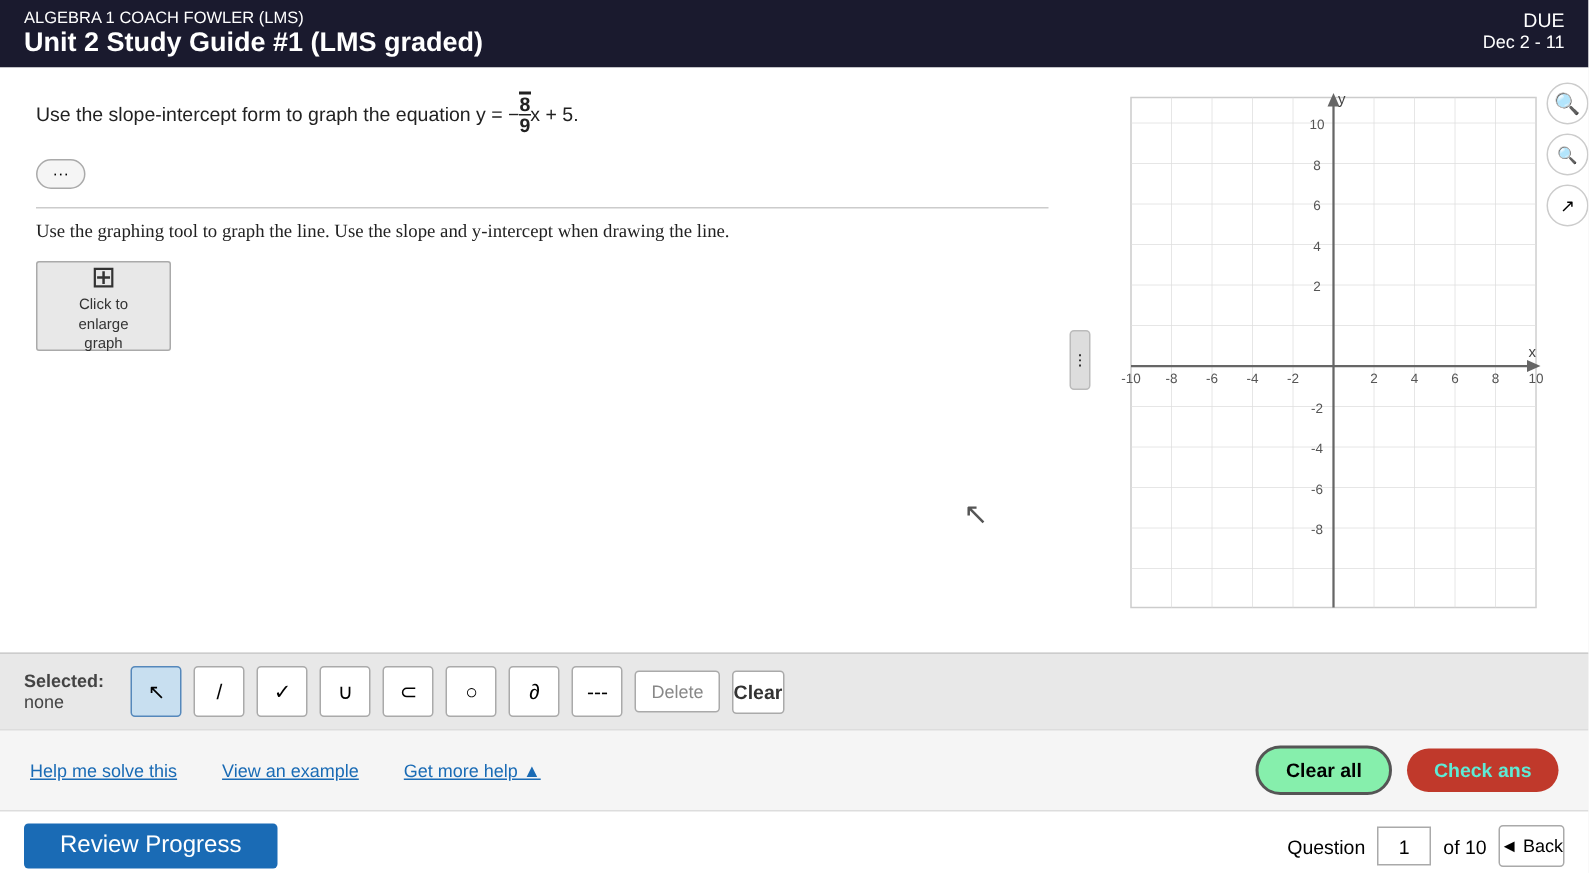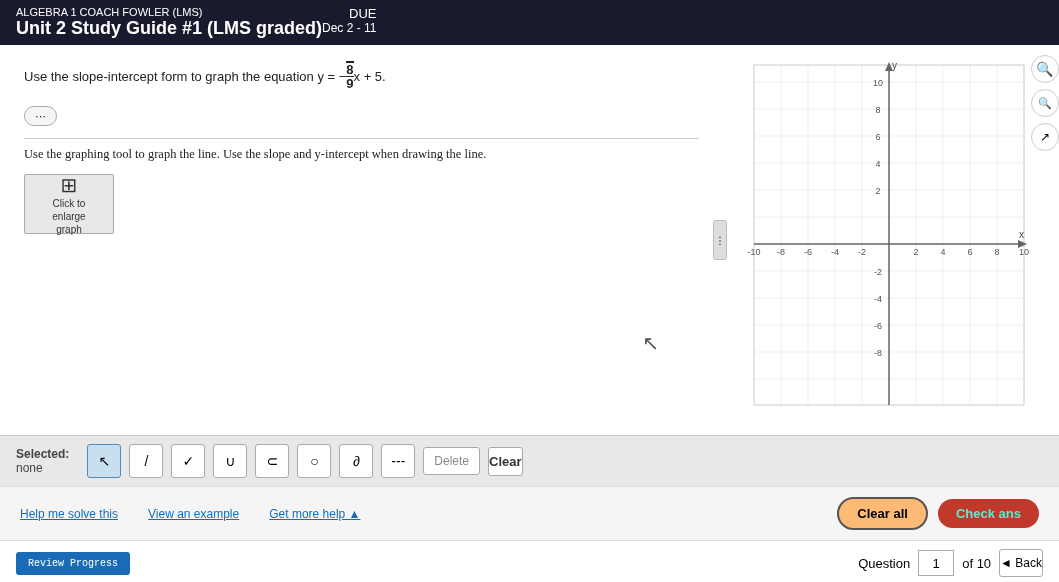--- a/index.html
+++ b/index.html
@@ -1,19 +1,19 @@
 <!DOCTYPE html>
 <html><head>
   <meta charset="utf-8">
   <style>
     * { box-sizing: border-box; margin: 0; padding: 0; }
     body { font-family: Arial, sans-serif; background: #f0f0f0; width: 1059px; height: 582px; overflow: hidden; position: relative; }
 
     
-    .header { background: #1a1a2e; color: white; padding: 6px 16px; display: flex; justify-content: flex-start; align-items: flex-start; }
+    .header { background: #1a1a2e; color: white; padding: 6px 16px; display: flex; justify-content: space-between; align-items: flex-start; }
     .header-left { display: flex; flex-direction: column; }
     .header-course { font-size: 11px; font-weight: normal; }
     .header-title { font-size: 18px; font-weight: bold; }
     .header-due { text-align: right; font-size: 12px; }
     .header-due-label { font-weight: normal; font-size: 13px; }
 
     
     .nav-bar { background: #2c5f8a; height: 6px; }
 
     
@@ -38,26 +38,26 @@
     .toolbar { background: #e8e8e8; border-top: 1px solid #ccc; padding: 8px 16px; display: flex; align-items: center; gap: 8px; }
     .tool-icon-btn { width: 34px; height: 34px; background: white; border: 1px solid #aaa; border-radius: 3px; display: flex; align-items: center; justify-content: center; cursor: pointer; font-size: 14px; }
     .tool-icon-btn.active { background: #c8dff0; border-color: #5588bb; }
     .delete-btn { padding: 6px 10px; background: white; border: 1px solid #aaa; border-radius: 3px; font-size: 12px; color: #888; cursor: pointer; }
     .clear-btn { padding: 6px 0; background: white; border: 1px solid #aaa; border-radius: 3px; font-size: 13px; color: #333; cursor: pointer; font-weight: bold; }
 
     
     .bottom-bar { background: #f5f5f5; border-top: 1px solid #ddd; padding: 10px 20px; display: flex; align-items: center; gap: 30px; }
     .help-link { font-size: 12px; color: #1a6bb5; cursor: pointer; text-decoration: underline; }
     .bottom-right { margin-left: auto; display: flex; align-items: center; gap: 10px; }
-    .clear-all-btn { padding: 7px 18px; background: #fdba74; border: 2px solid #555; border-radius: 20px; font-size: 13px; cursor: pointer; font-weight: bold; }
+    .clear-all-btn { padding: 7px 18px; background: #86efac; border: 2px solid #555; border-radius: 20px; font-size: 13px; cursor: pointer; font-weight: bold; }
     .check-ans-btn { padding: 7px 18px; background: #c0392b; border: none; border-radius: 20px; font-size: 13px; color: #5eead4; cursor: pointer; font-weight: bold; }
 
     
     .footer { background: white; border-top: 1px solid #ddd; padding: 8px 16px; display: flex; align-items: center; justify-content: space-between; }
-    .review-btn { padding: 6px 12px; background: #1a6bb5; border: none; border-radius: 3px; color: white; font-size: 10px; cursor: pointer; font-family: Liberation Mono, monospace; }
+    .review-btn { padding: 6px 24px; background: #1a6bb5; border: none; border-radius: 3px; color: white; font-size: 16px; cursor: pointer; }
     .question-nav { display: flex; align-items: center; gap: 8px; font-size: 13px; }
     .question-input { width: 36px; height: 26px; border: 1px solid #aaa; text-align: center; font-size: 13px; }
     .back-btn { padding: 6px 0; background: white; border: 1px solid #aaa; border-radius: 3px; font-size: 12px; cursor: pointer; }
 
     
     .graph-svg { width: 310px; height: 370px; }
 
     
     .collapse-handle { position: absolute; right: -8px; top: 50%; transform: translateY(-50%); width: 14px; height: 40px; background: #ddd; border: 1px solid #bbb; border-radius: 3px; cursor: pointer; display: flex; align-items: center; justify-content: center; font-size: 10px; }
 

